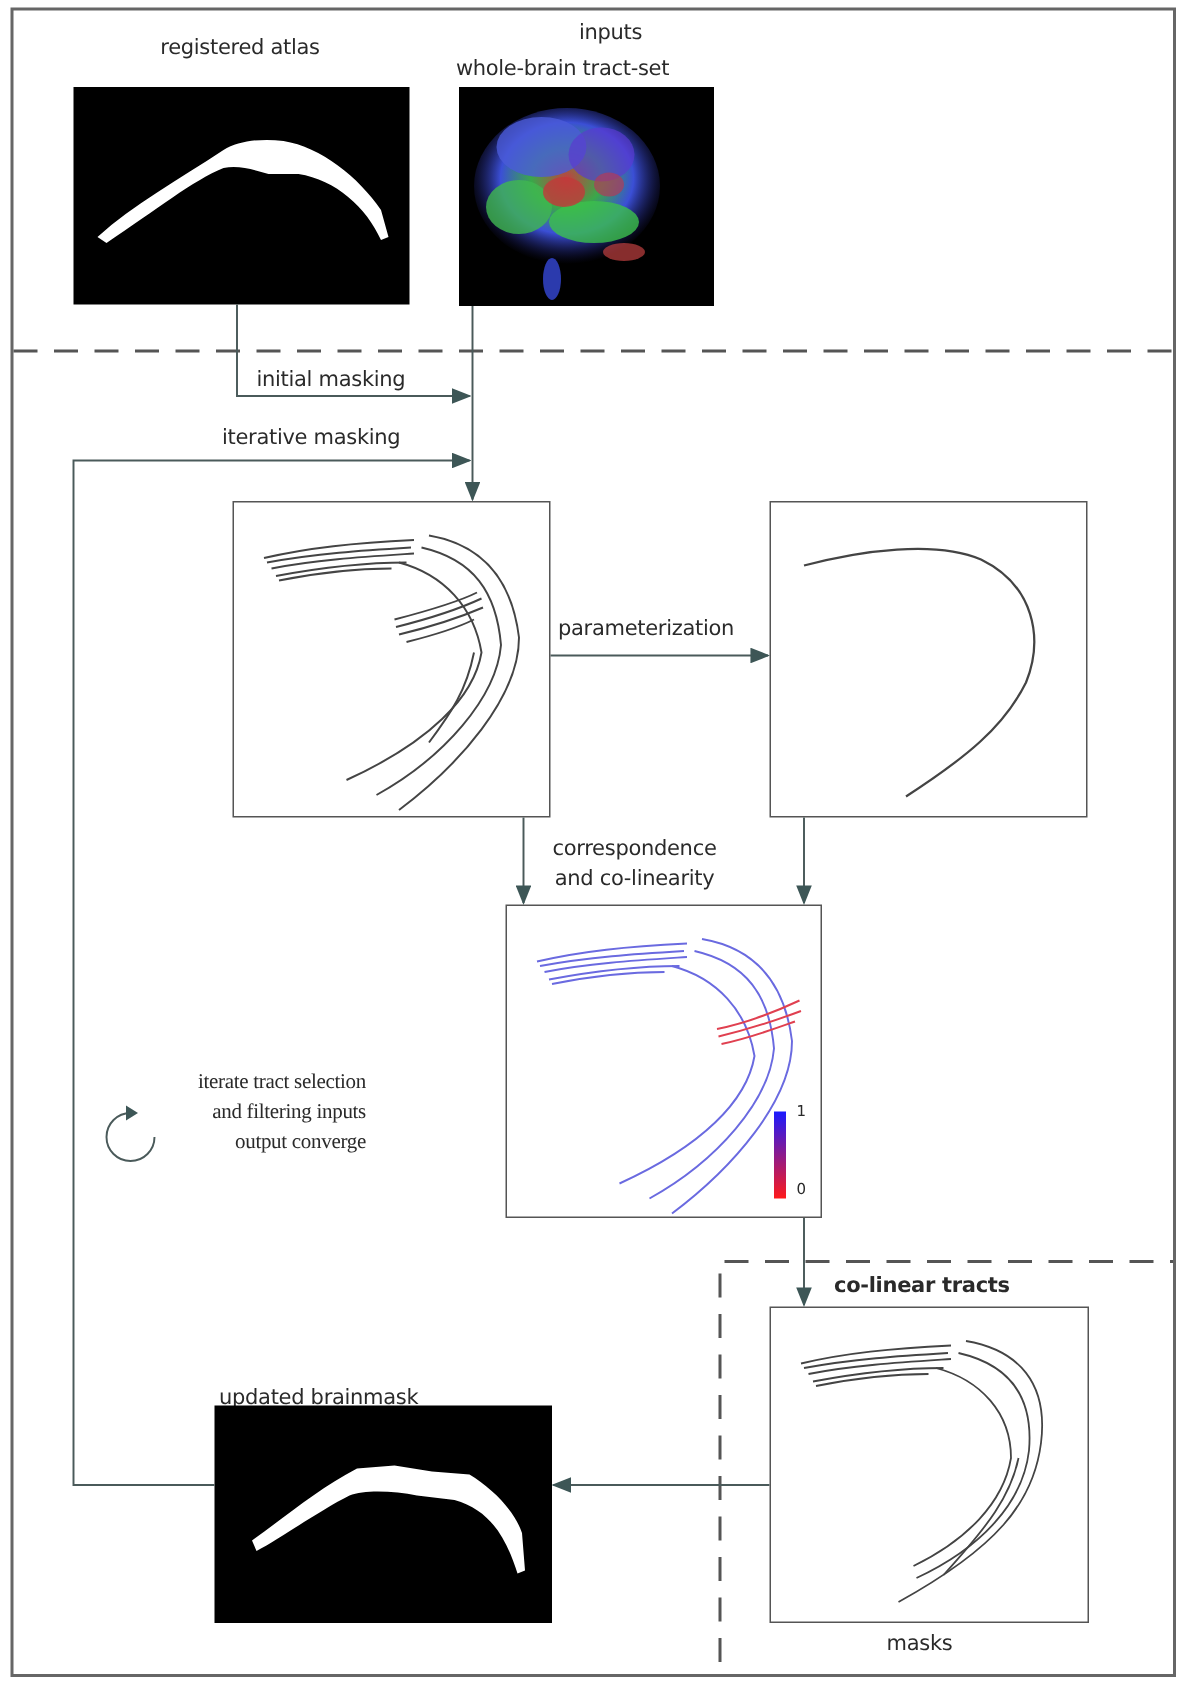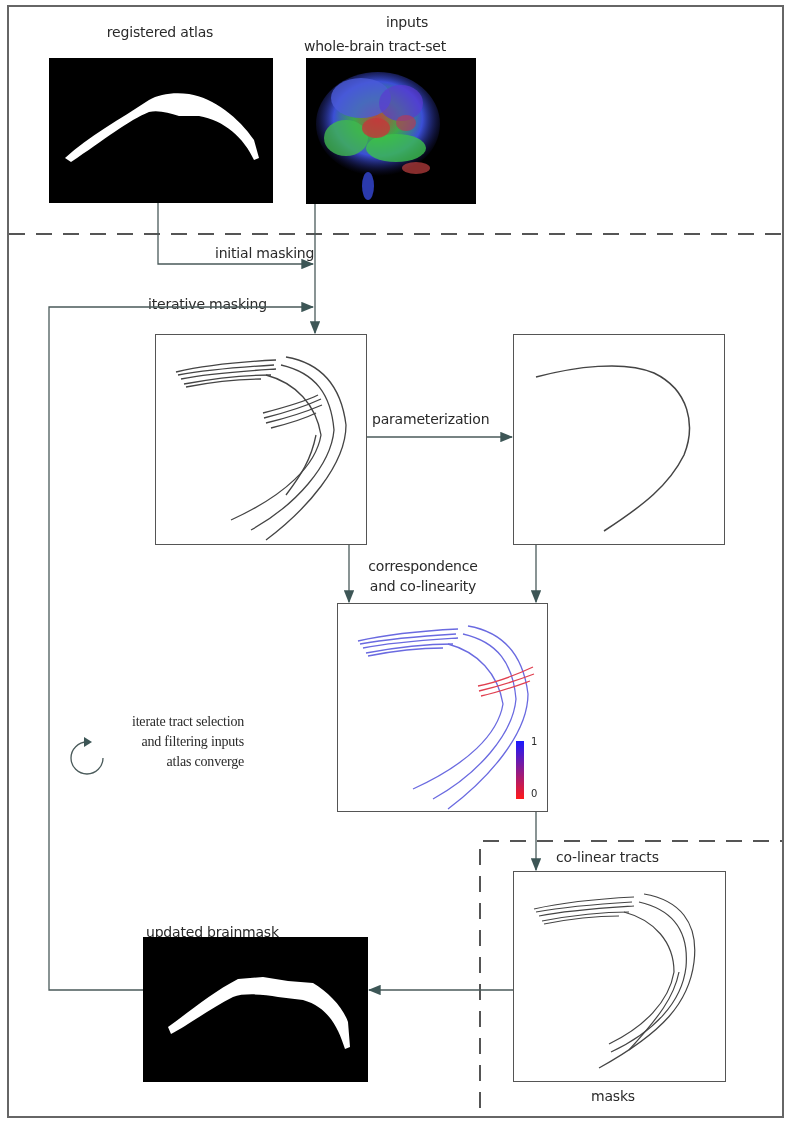--- a/index.html
+++ b/index.html
@@ -45,33 +45,33 @@
     <ellipse cx="95" cy="45" rx="22" ry="18" fill="#5a3ad0" opacity="0.7"></ellipse>
     <ellipse cx="40" cy="80" rx="22" ry="18" fill="#40b850" opacity="0.8"></ellipse>
     <ellipse cx="90" cy="90" rx="30" ry="14" fill="#3cc04c" opacity="0.8"></ellipse>
     <ellipse cx="70" cy="70" rx="14" ry="10" fill="#c23a3a" opacity="0.8"></ellipse>
     <ellipse cx="100" cy="65" rx="10" ry="8" fill="#b03a5a" opacity="0.7"></ellipse>
     <ellipse cx="62" cy="128" rx="6" ry="14" fill="#3040c0" opacity="0.9"></ellipse>
     <ellipse cx="110" cy="110" rx="14" ry="6" fill="#c04040" opacity="0.7"></ellipse>
   </svg>
 </div>
 
-<div class="label" style="left:171px; top:245px;margin-left:44px;">initial masking</div>
-<div class="label" style="left:148px; top:284px;margin-top:12px;">iterative masking</div>
+<div class="label" style="left:171px; top:245px;">initial masking</div>
+<div class="label" style="left:148px; top:284px;">iterative masking</div>
 <div class="label" style="left:372px; top:411px;text-align:right;">parameterization</div>
 
 <div class="label center multiline" style="left:423px; top:556px;">
   <div>correspondence</div>
   <div>and co-linearity</div>
 </div>
 
 <div class="label right multiline" style="left:74px; top:712px; width:170px;">
   <div>iterate tract selection</div>
   <div>and filtering inputs</div>
-  <div>atlas converge</div>
+  <div>output converge</div>
 </div>
 
 <div class="panel" style="left:155px; top:334px; width:212px; height:211px;">
   <svg width="210" height="209" viewBox="0 0 210 209" fill="none" stroke="#444" stroke-width="1.3">
     <path d="M20,37 C50,30 80,27 120,25"></path>
       <path d="M22,40 C55,34 85,32 118,30"></path>
       <path d="M25,44 C55,38 90,36 120,34"></path>
     <path d="M28,49 C60,43 90,40 115,40"></path>
       <path d="M30,52 C60,46 85,44 105,44"></path>
     <path d="M130,22 C165,28 185,50 190,90 C190,130 150,175 110,205"></path>
@@ -113,21 +113,21 @@
         <stop offset="0%" stop-color="#1a1aff"></stop>
           <stop offset="100%" stop-color="#ff1a1a"></stop>
       </linearGradient>
     </defs>
     <rect x="178" y="137" width="8" height="58" fill="url(#cbar)" stroke="none"></rect>
   </svg>
   <div class="label" style="left:193px; top:132px; font-size:10px;">1</div>
   <div class="label" style="left:193px; top:184px; font-size:10px;">0</div>
 </div>
 
-<div class="label" style="left:556px; top:849px;">co-linear tracts</div>
+<div class="label" style="left:556px; top:849px;font-weight:bold;">co-linear tracts</div>
 <div class="panel" style="left:513px; top:871px; width:213px; height:211px;">
   <svg width="211" height="209" viewBox="0 0 211 209" fill="none" stroke="#444" stroke-width="1.2">
     <path d="M20,37 C50,30 80,27 120,25"></path>
       <path d="M22,40 C55,34 85,32 118,30"></path>
       <path d="M25,44 C55,38 90,36 120,34"></path>
     <path d="M28,49 C60,43 90,40 115,40"></path>
       <path d="M30,52 C60,46 85,44 105,44"></path>
     <path d="M130,22 C165,28 185,50 180,90 C175,130 150,160 85,196"></path>
     <path d="M125,30 C160,38 175,60 172,95 C168,130 140,160 97,180"></path>
     <path d="M110,40 C140,48 160,70 160,100 C155,130 130,155 95,172"></path>

